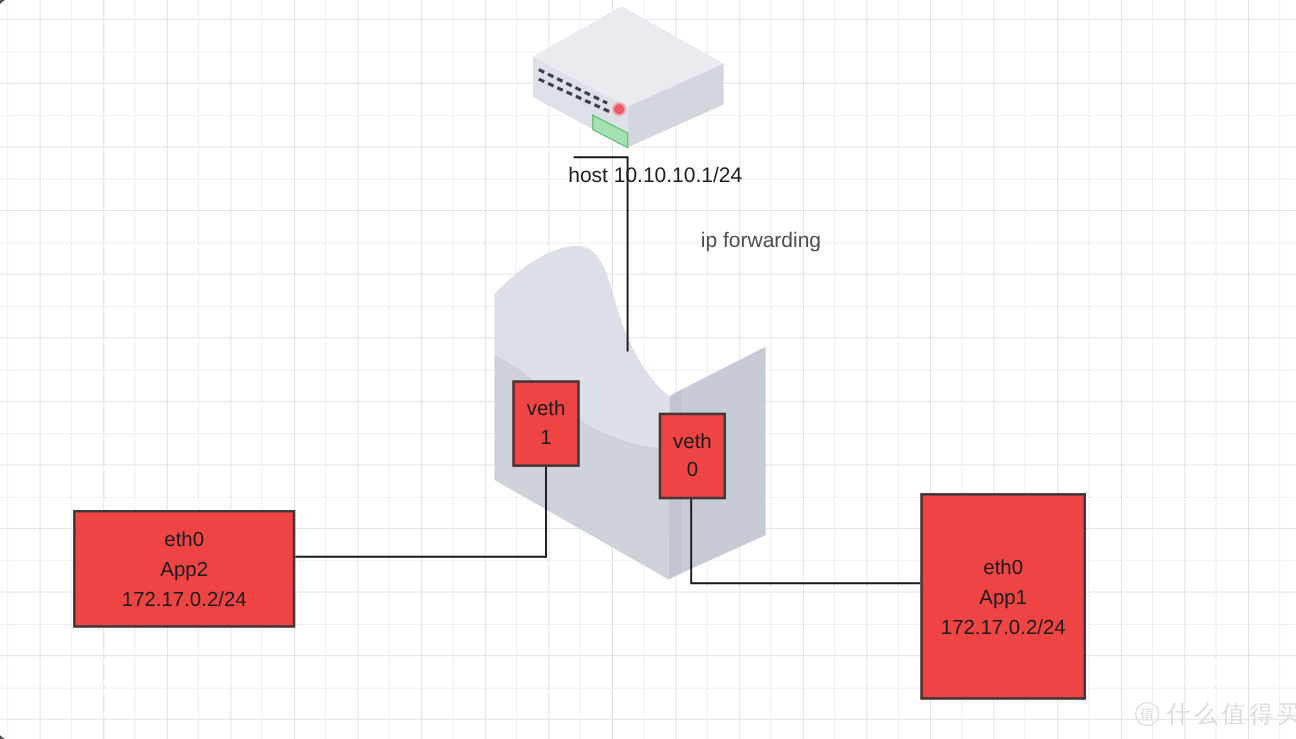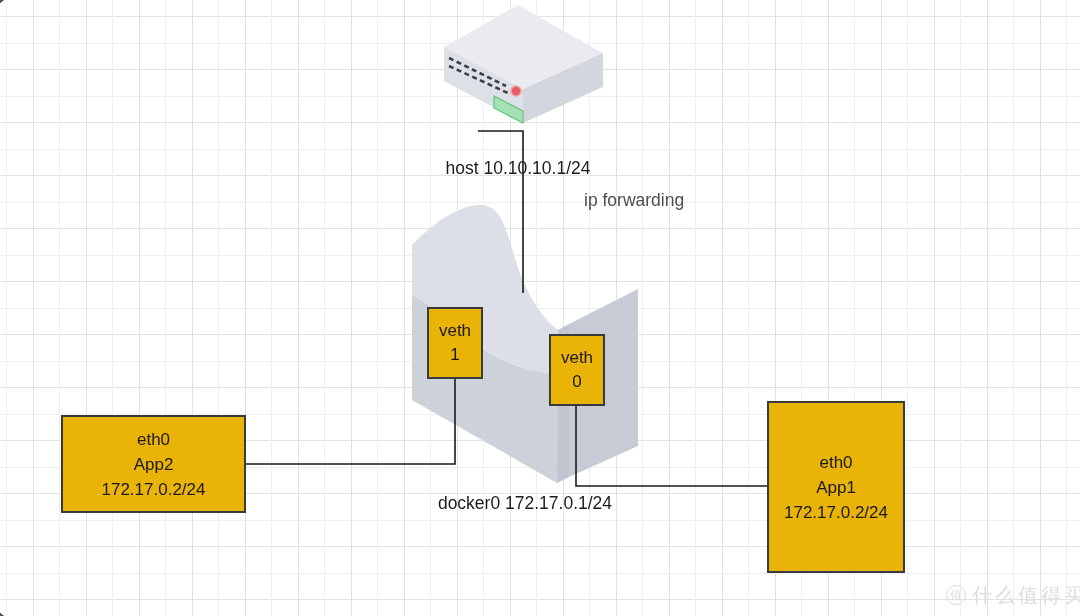--- a/index.html
+++ b/index.html
@@ -20,23 +20,23 @@
     background-position:33px 0,59px 0,0 16px,0 43px;
   }
   .shape-layer{position:absolute;left:0;top:0;}
   .label{
     position:absolute;font-size:17.5px;line-height:22px;
     color:#1c1c1e;white-space:nowrap;
   }
   .label.center{text-align:center;}
   .label.muted{color:#4d4d52;}
   .node{
-    position:absolute;background:#eab308;border:2px solid #3a3a3a;
+    position:absolute;background:#ef4444;border:2px solid #3a3a3a;
     display:flex;flex-direction:column;align-items:center;justify-content:center;
-    box-sizing:border-box;text-align:center;
+    box-sizing:border-box;text-align:center;margin-top:10px;
   }
   .node .ln{font-size:17px;line-height:25px;color:#1a1a1a;}
   .node.small .ln{line-height:24px;}
   .watermark{
     position:absolute;left:946px;top:582px;height:26px;
     display:flex;align-items:center;gap:6px;
     color:#dbdce0;user-select:none;
   }
   .watermark .badge{
     width:20px;height:20px;border:1.5px solid #dbdce0;border-radius:50%;
@@ -78,25 +78,24 @@
       <polygon points="603,53 603,87 523,123 523,89" fill="#d3d6de"></polygon>
       <g stroke="#3c4148" stroke-width="2.6" stroke-dasharray="5 3.5" fill="none">
         <path d="M449,58 L506,86"></path>
         <path d="M449,66 L510,94"></path>
       </g>
       <polygon stroke="#6cc182" stroke-width="1.2" points="494,96 523,111 523,123 494,108" fill="#a5e2b2"></polygon>
       <circle cx="516" cy="91" r="5" stroke="#f2a3a9" stroke-width="1.6" fill="#ea5b66"></circle>
     </g>
   </svg>
 
-  <div class="label center" style="left:368px;top:135px;width:300px;margin-top:22px;">host 10.10.10.1/24</div>
+  <div class="label center" style="left:396px;top:135px;width:300px;">host 10.10.10.1/24</div>
 
   <div class="label muted" style="left:552px;top:189px;margin-left:32px;">ip forwarding</div>
 
-  <div class="label center" style="left:375px;top:492px;width:300px;">docker0 172.17.0.1/24</div>
 
   <div class="node small" style="left:427px;top:307px;width:56px;height:72px;">
     <span class="ln">veth</span>
     <span class="ln">1</span>
   </div>
 
   <div class="node small" style="left:549px;top:334px;width:56px;height:72px;">
     <span class="ln">veth</span>
     <span class="ln">0</span>
   </div>

